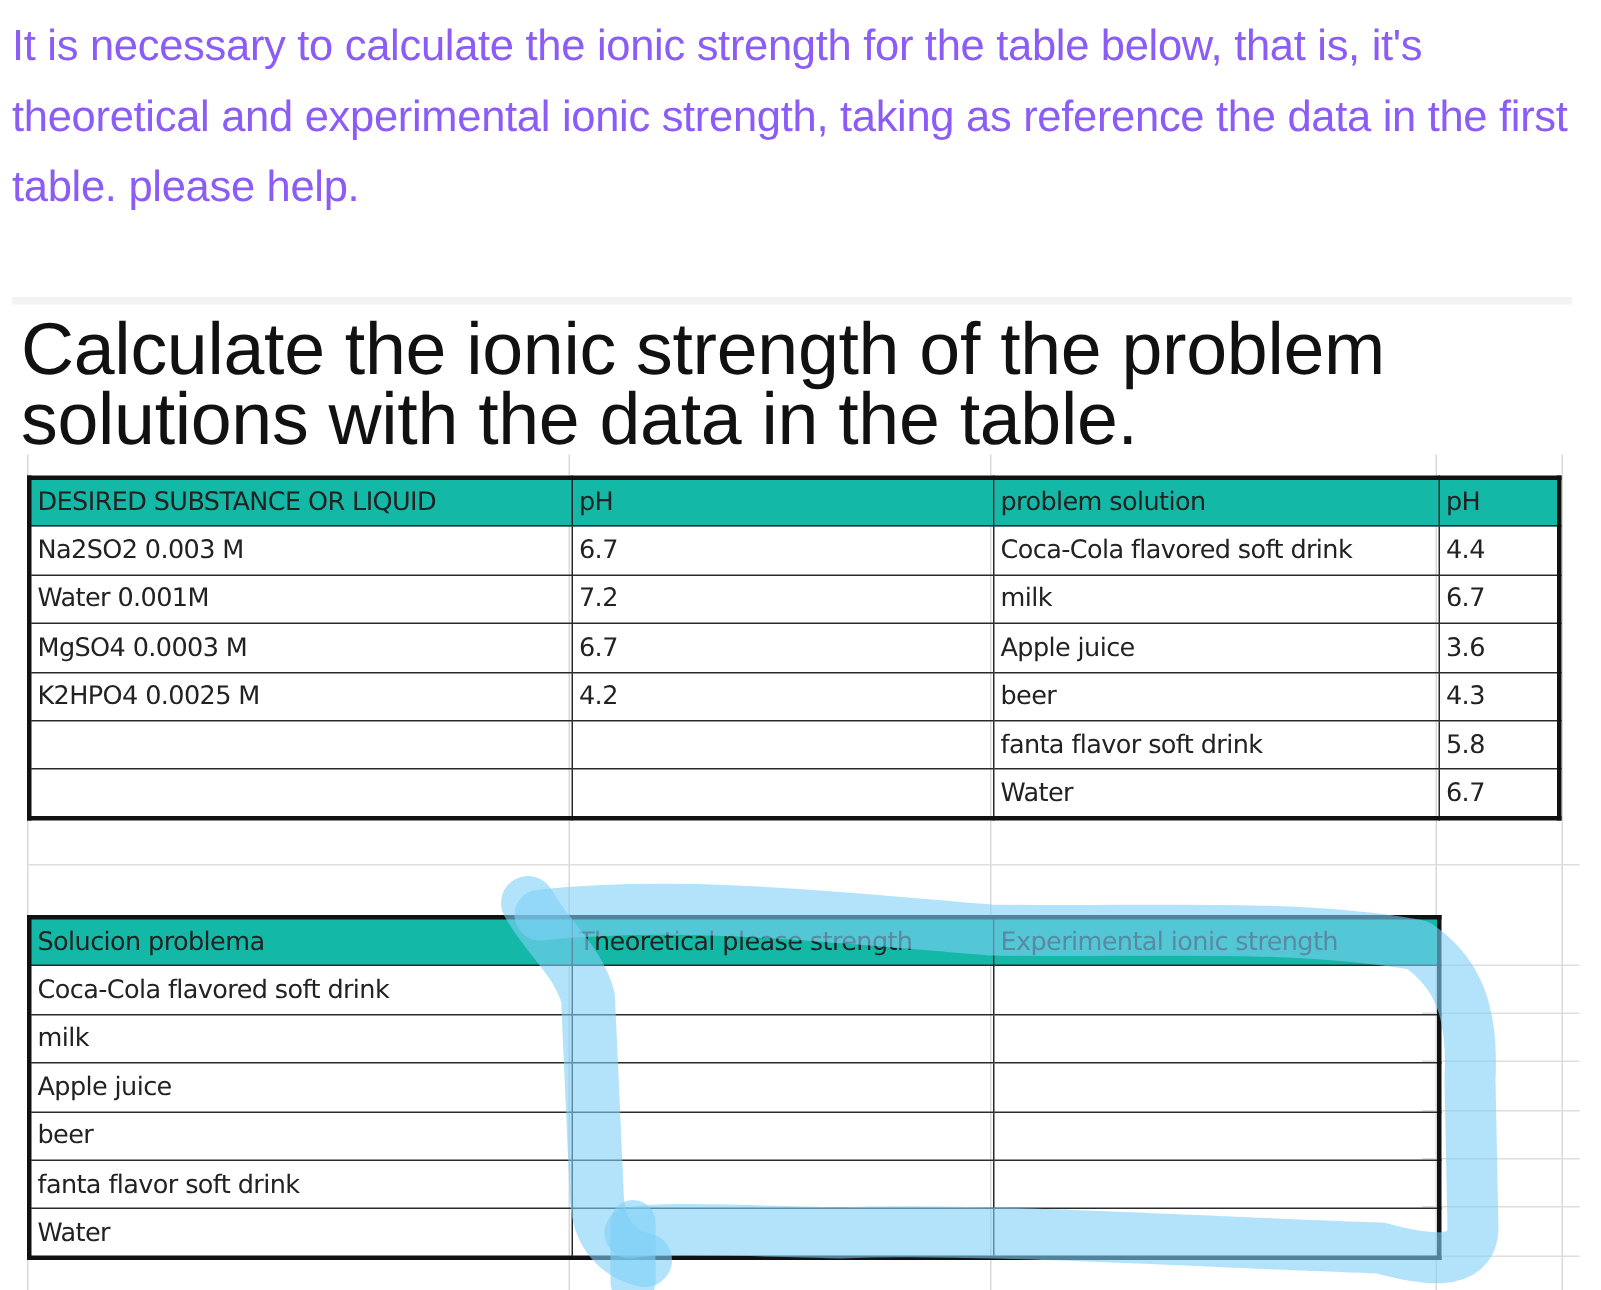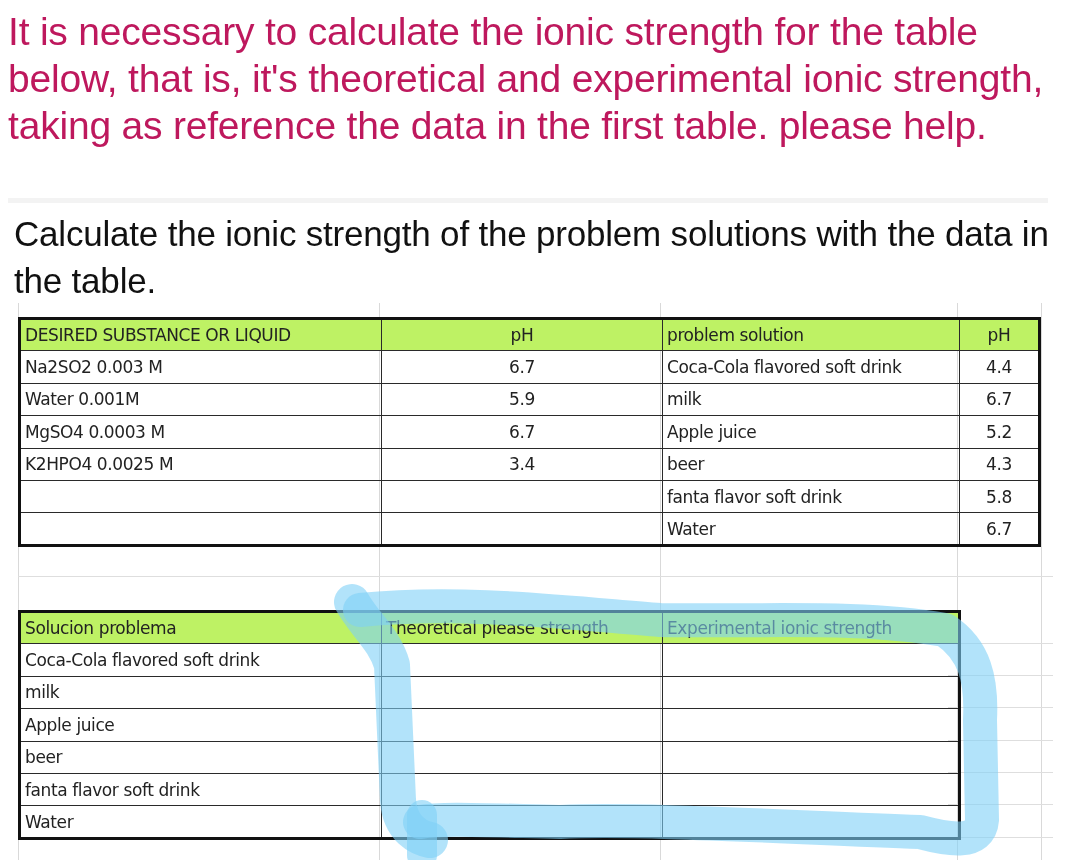--- a/index.html
+++ b/index.html
@@ -1,45 +1,45 @@
 <!DOCTYPE html>
 <html><head>
 <meta charset="utf-8">
 <style>
   * { box-sizing: border-box; margin: 0; padding: 0; }
   html, body { width: 1067px; height: 860px; background: #ffffff; overflow: hidden; }
   body { position: relative; font-family: "Liberation Sans", "DejaVu Sans", sans-serif; color: #111; }
 
   .question {
     position: absolute; left: 8px; top: 8px; width: 1040px;
-    font-size: 39px; line-height: 47px; letter-spacing: -0.2px; color: #be185d;
+    font-size: 29px; line-height: 47px; letter-spacing: -0.2px; color: #8b5cf6;
   }
   .sep { position: absolute; left: 8px; top: 198px; width: 1040px; height: 5px; background: #f3f3f3; }
 
   .subtitle {
     position: absolute; left: 14px; top: 210px; width: 1040px;
-    font-size: 35px; line-height: 47px; letter-spacing: -0.2px; color: #111;
+    font-size: 49px; line-height: 47px; letter-spacing: -0.2px; color: #111;
   }
 
   
   .sheet { position: absolute; left: 8px; top: 303px; width: 1045px; height: 557px; }
   .grid-v { position: absolute; top: 0; width: 1px; background: #d9d9d9; }
   .grid-h { position: absolute; height: 1px; background: #dedede; }
 
   table.xl {
     position: absolute; border-collapse: collapse;
     font-family: "DejaVu Sans", sans-serif; font-size: 17px; color: #222;
     border: 3px solid #111;
   }
   table.xl td {
     border: 1.5px solid #2a2a2a; height: 32.4px; padding: 0 4px;
     white-space: nowrap; vertical-align: middle; letter-spacing: -0.4px;
   }
-  table.xl tr.hdr td { background: #bef264; }
-  td.c { text-align: center; }
+  table.xl tr.hdr td { background: #14b8a6; }
+  td.c { text-align: left; }
 
   .t1 { left: 10px; top: 14px; }
   .t2 { left: 10px; top: 307px; }
 
   .marker { position: absolute; left: 0; top: 0; pointer-events: none; }
 </style>
 </head>
 <body>
 
 <div class="question">It is necessary to calculate the ionic strength for the table below, that is, it's theoretical and experimental ionic strength, taking as reference the data in the first table. please help.</div>
@@ -77,33 +77,33 @@
       <td class="c">pH</td>
     </tr>
     <tr>
       <td>Na2SO2 0.003 M</td>
       <td class="c">6.7</td>
       <td>Coca-Cola flavored soft drink</td>
       <td class="c">4.4</td>
     </tr>
     <tr>
       <td>Water 0.001M</td>
-      <td class="c">5.9</td>
+      <td class="c">7.2</td>
       <td>milk</td>
       <td class="c">6.7</td>
     </tr>
     <tr>
       <td>MgSO4 0.0003 M</td>
       <td class="c">6.7</td>
       <td>Apple juice</td>
-      <td class="c">5.2</td>
+      <td class="c">3.6</td>
     </tr>
     <tr>
       <td>K2HPO4 0.0025 M</td>
-      <td class="c">3.4</td>
+      <td class="c">4.2</td>
       <td>beer</td>
       <td class="c">4.3</td>
     </tr>
     <tr>
       <td></td>
       <td class="c"></td>
       <td>fanta flavor soft drink</td>
       <td class="c">5.8</td>
     </tr>
     <tr>

